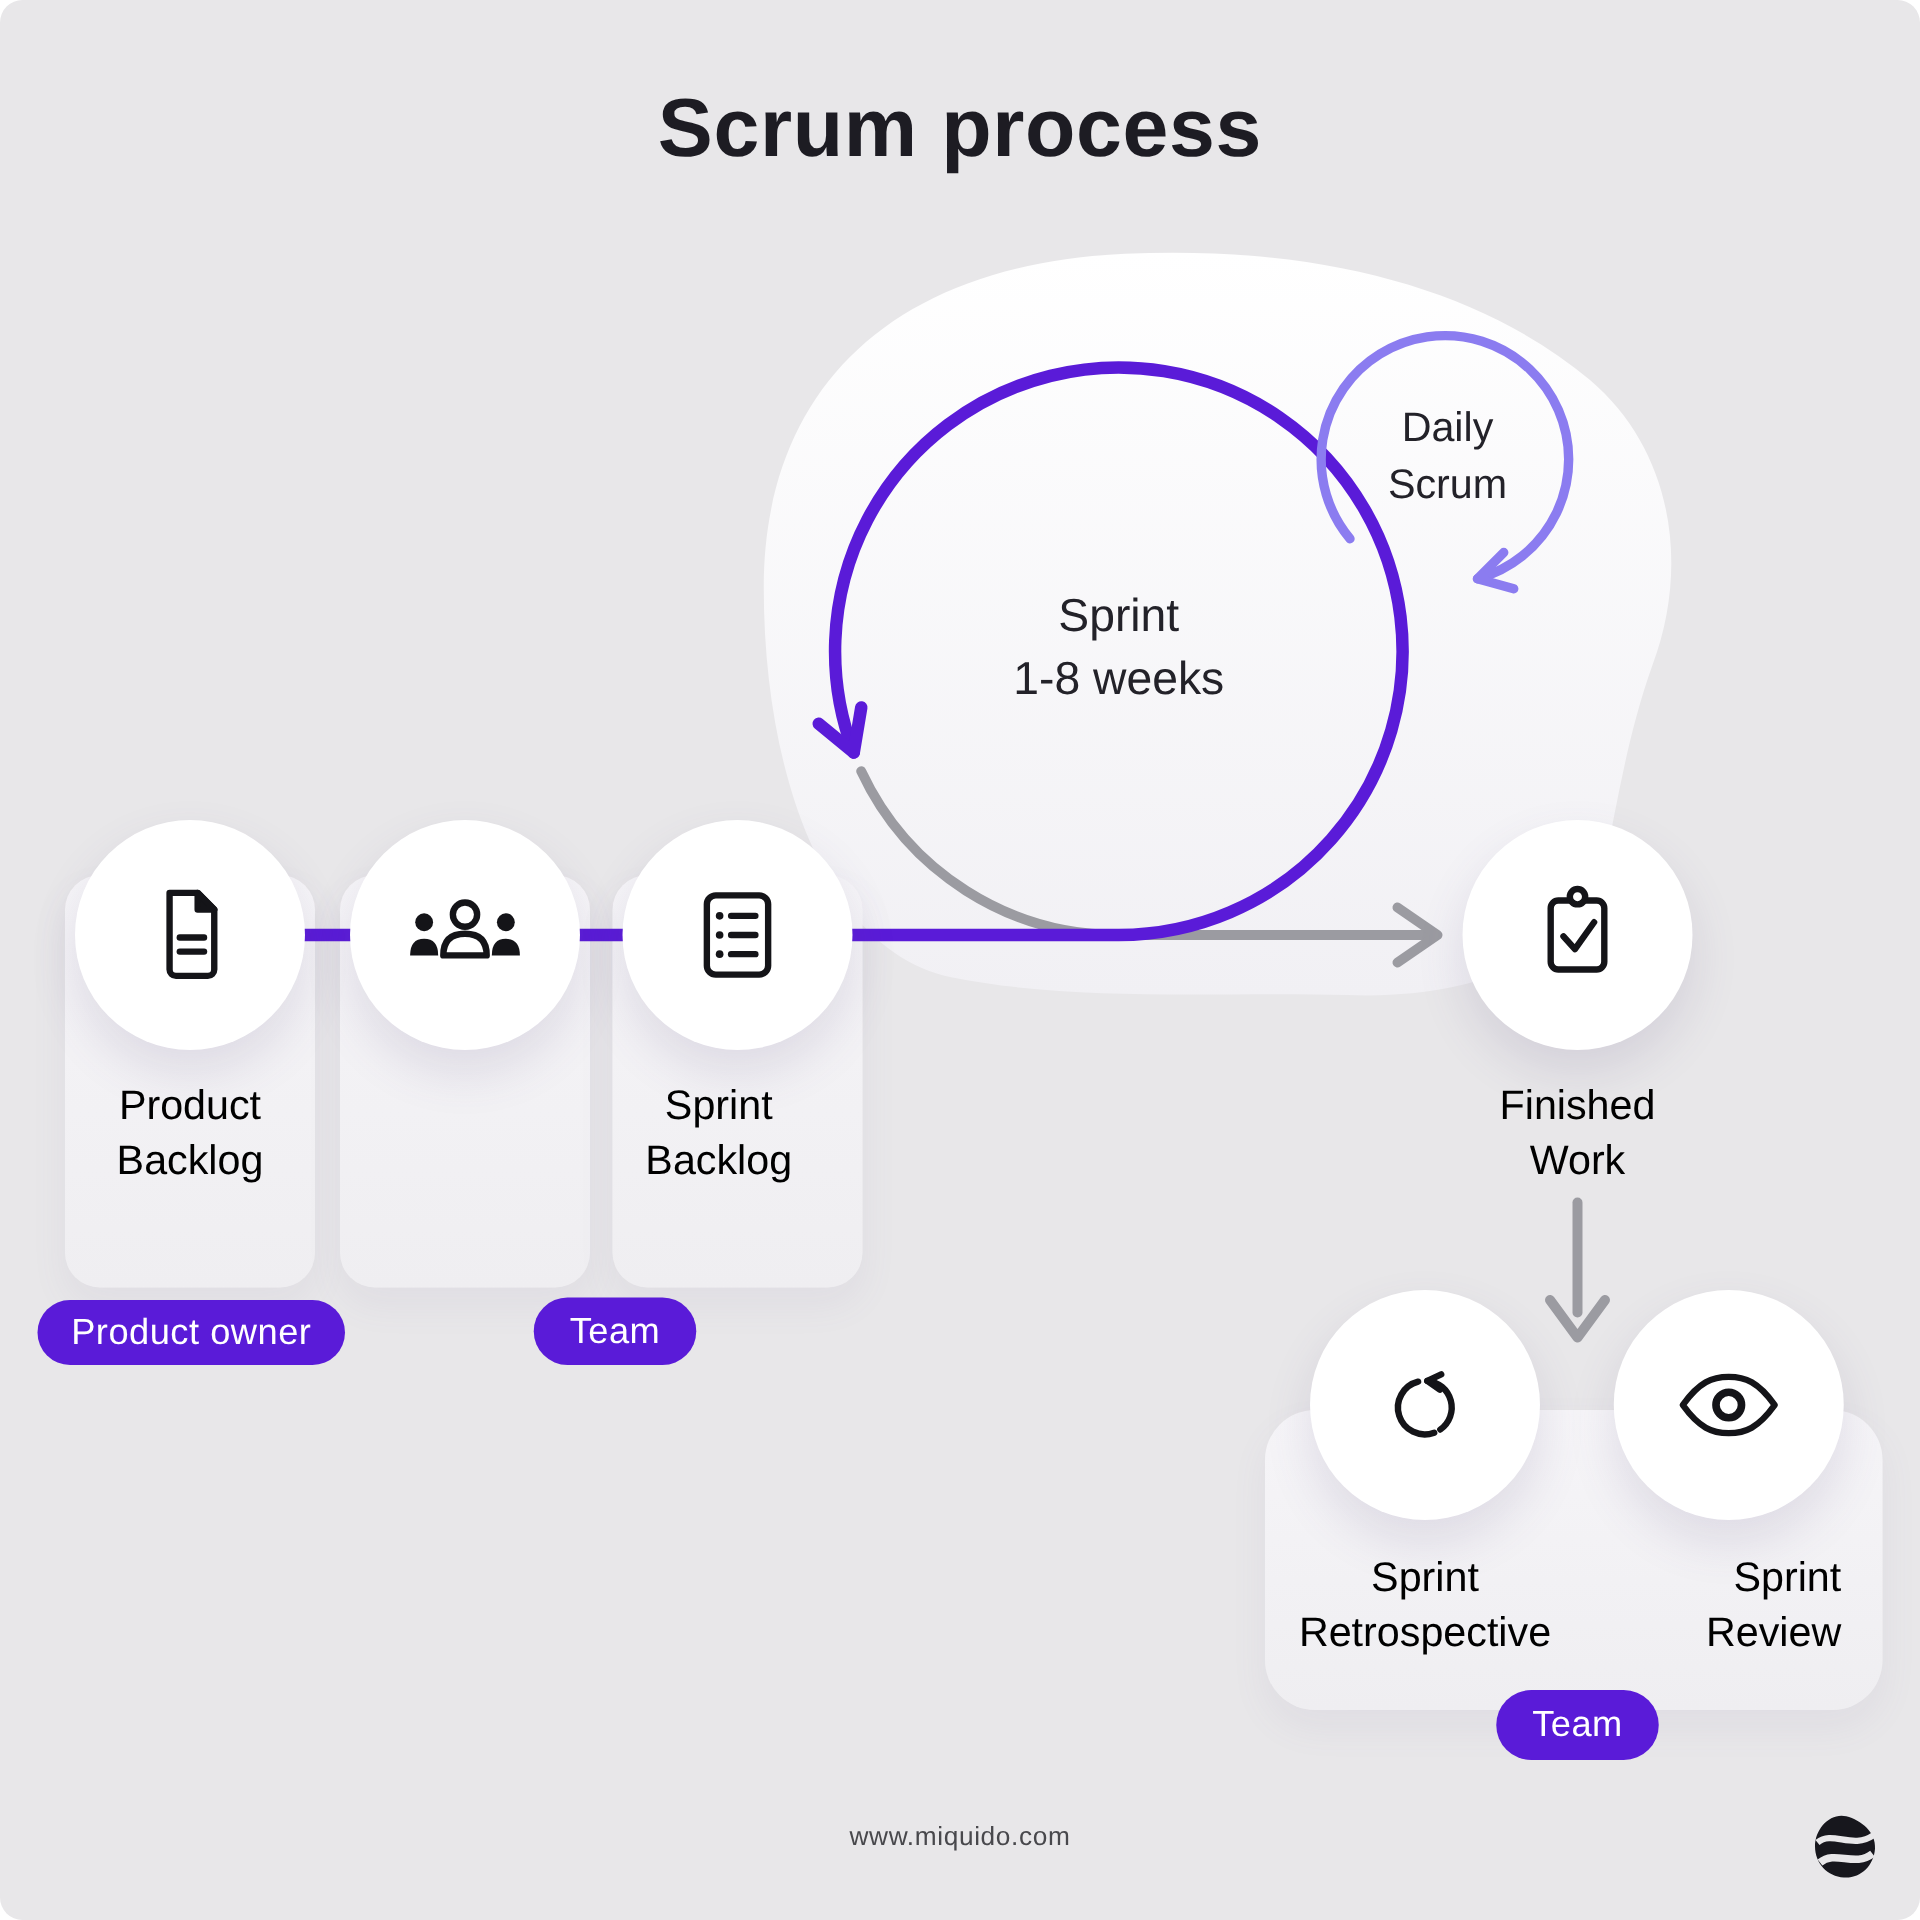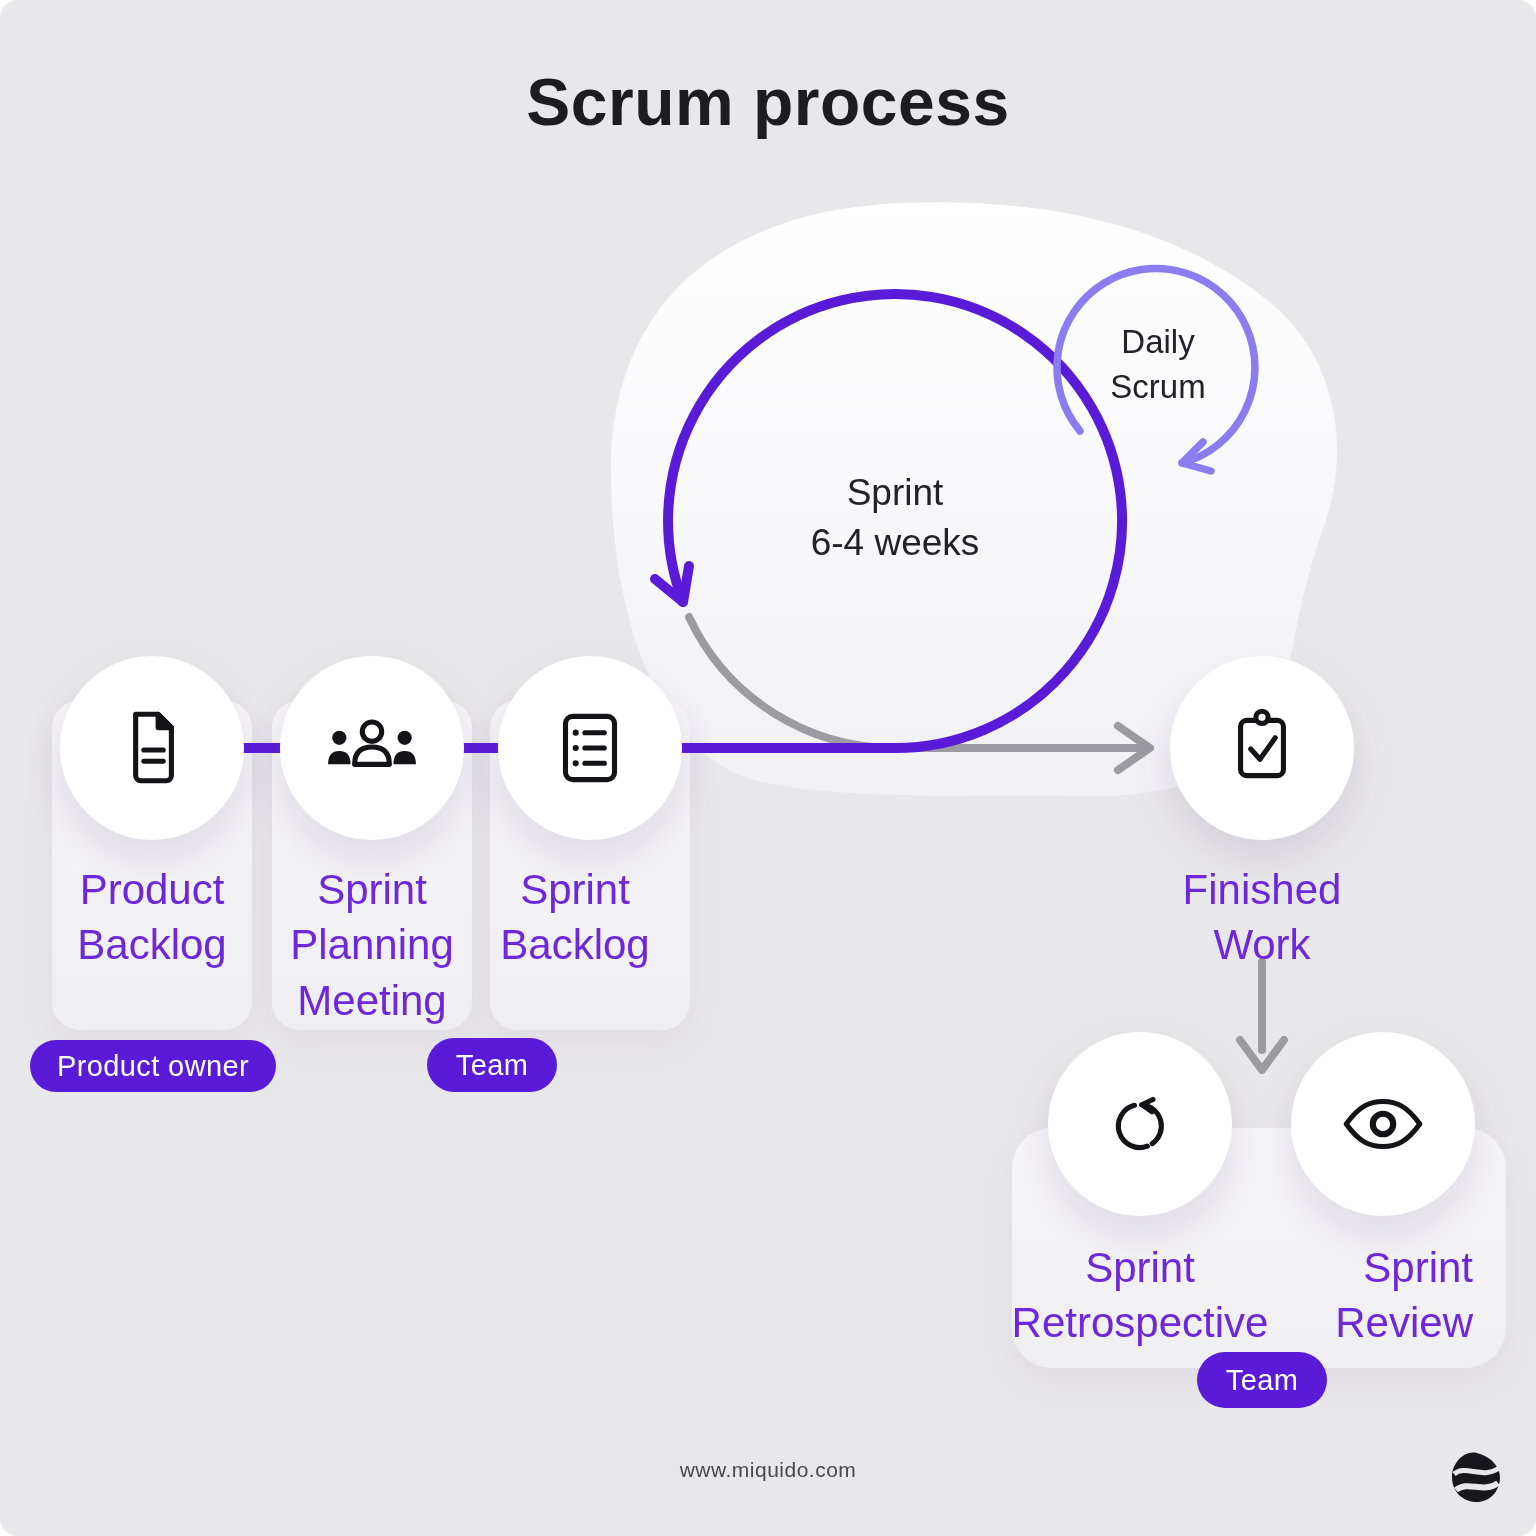--- a/index.html
+++ b/index.html
@@ -23,21 +23,21 @@
   .card.spm{left:272px;top:700px;width:200px;height:330px;}
   .card.sb{left:490px;top:700px;width:200px;height:330px;}
   .card.bottom{left:1012px;top:1128px;width:494px;height:240px;border-radius:40px;}
   .node-circle{
     position:absolute;width:184px;height:184px;border-radius:50%;
     background:#ffffff;display:flex;align-items:center;justify-content:center;
     box-shadow:0 18px 38px rgba(90,80,130,0.14);
   }
   .node-label{
     position:absolute;text-align:center;
-    font-size:42px;line-height:1.32;font-weight:500;color:#6d28d9;
+    font-size:33px;line-height:1.32;font-weight:500;color:#000000;
   }
   .pill{
     position:absolute;display:flex;align-items:center;justify-content:center;
     background:#5a1bd8;color:#ffffff;border-radius:30px;
     font-size:29px;font-weight:400;letter-spacing:.4px;
   }
   .loop-text{
     position:absolute;text-align:center;color:#232229;font-weight:500;
   }
   .loop-text span{display:block;}
@@ -152,29 +152,28 @@
     <svg class="icon-svg" viewBox="0 0 94 94" fill="none" stroke="#141418" stroke-width="5" stroke-linecap="round" stroke-linejoin="round">
       <path d="M11 47 C24 29 34 25 47 25 C60 25 70 29 83 47 C70 65 60 69 47 69 C34 69 24 65 11 47 Z"></path>
       <circle cx="47" cy="47" r="10" stroke-width="6"></circle>
     </svg>
   </div>
 
   <div class="title">Scrum process</div>
 
   <div class="loop-text sprint-text">
     <span>Sprint</span>
-    <span>6-4 weeks</span>
+    <span>1-8 weeks</span>
   </div>
   <div class="loop-text daily-text">
     <span>Daily</span>
     <span>Scrum</span>
   </div>
 
   <div class="node-label" style="left:47px;top:862px;width:210px;">Product Backlog</div>
-  <div class="node-label" style="left:282px;top:862px;width:180px;">Sprint Planning Meeting</div>
   <div class="node-label" style="left:470px;top:862px;width:210px;">Sprint Backlog</div>
   <div class="node-label" style="left:1172px;top:862px;width:180px;">Finished Work</div>
   <div class="node-label" style="left:1005px;top:1240px;width:270px;text-align:center;">Sprint Retrospective</div>
   <div class="node-label" style="left:1293px;top:1240px;width:180px;text-align:right;">Sprint Review</div>
 
   <div class="pill" style="left:30px;top:1040px;width:246px;height:52px;">Product owner</div>
   <div class="pill" style="left:427px;top:1038px;width:130px;height:54px;">Team</div>
   <div class="pill" style="left:1197px;top:1352px;width:130px;height:56px;">Team</div>
 
   <div class="footer">www.miquido.com</div>

